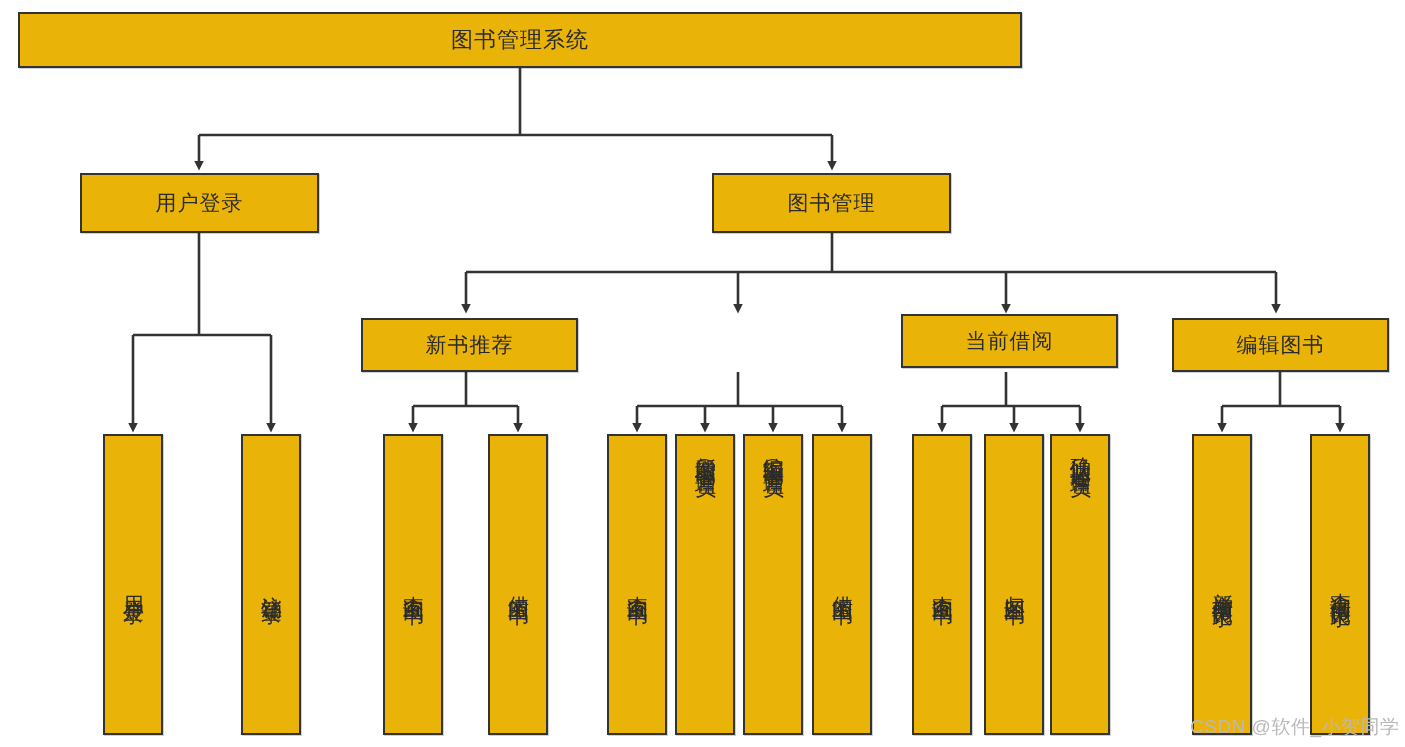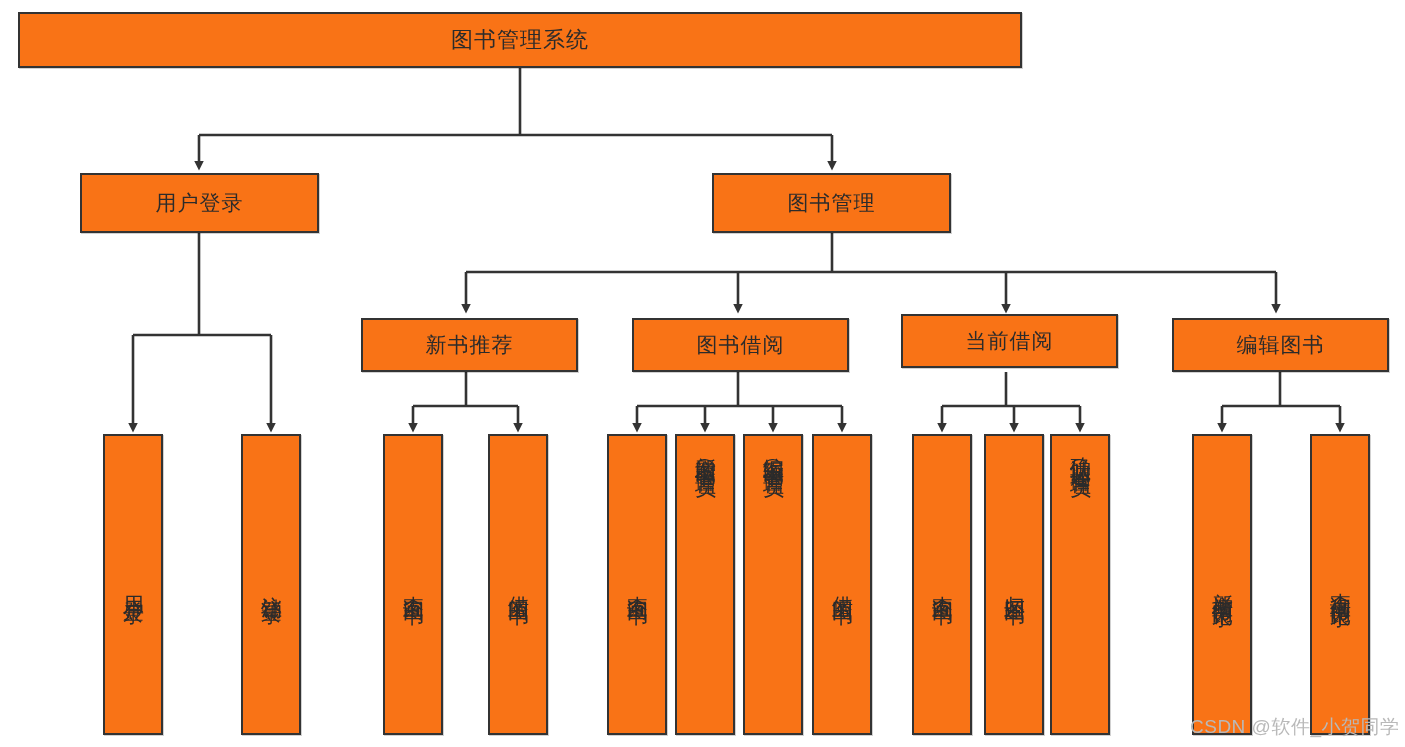--- a/index.html
+++ b/index.html
@@ -24,21 +24,21 @@
     left: 0;
     top: 0;
     width: 1405px;
     height: 747px;
     pointer-events: none;
   }
   .node {
     position: absolute;
     box-sizing: border-box;
     border: 2px solid #333333;
-    background: #f97316;
+    background: #eab308;
     display: flex;
     align-items: center;
     justify-content: center;
     box-shadow: 1px 1px 0 rgba(0,0,0,0.18);
   }
   .node .label {
     color: #2b2b2b;
     white-space: nowrap;
     letter-spacing: 1px;
   }
@@ -139,23 +139,20 @@
   </div>
 
   <div class="node horiz" style="left:361px; top:318px; width:217px; height:54px;">
     <span class="label">新书推荐</span>
   </div>
 
   <div class="node horiz" style="left:712px; top:173px; width:239px; height:60px;">
     <span class="label">图书管理</span>
   </div>
 
-  <div class="node horiz" style="left:632px; top:318px; width:217px; height:54px;">
-    <span class="label">图书借阅</span>
-  </div>
 
   <div class="node horiz" style="left:901px; top:314px; width:217px; height:54px;">
     <span class="label">当前借阅</span>
   </div>
 
   <div class="node horiz" style="left:1172px; top:318px; width:217px; height:54px;">
     <span class="label">编辑图书</span>
   </div>
 
   <div class="node vert centered" style="left:103px; top:434px; width:60px; height:301px;">

